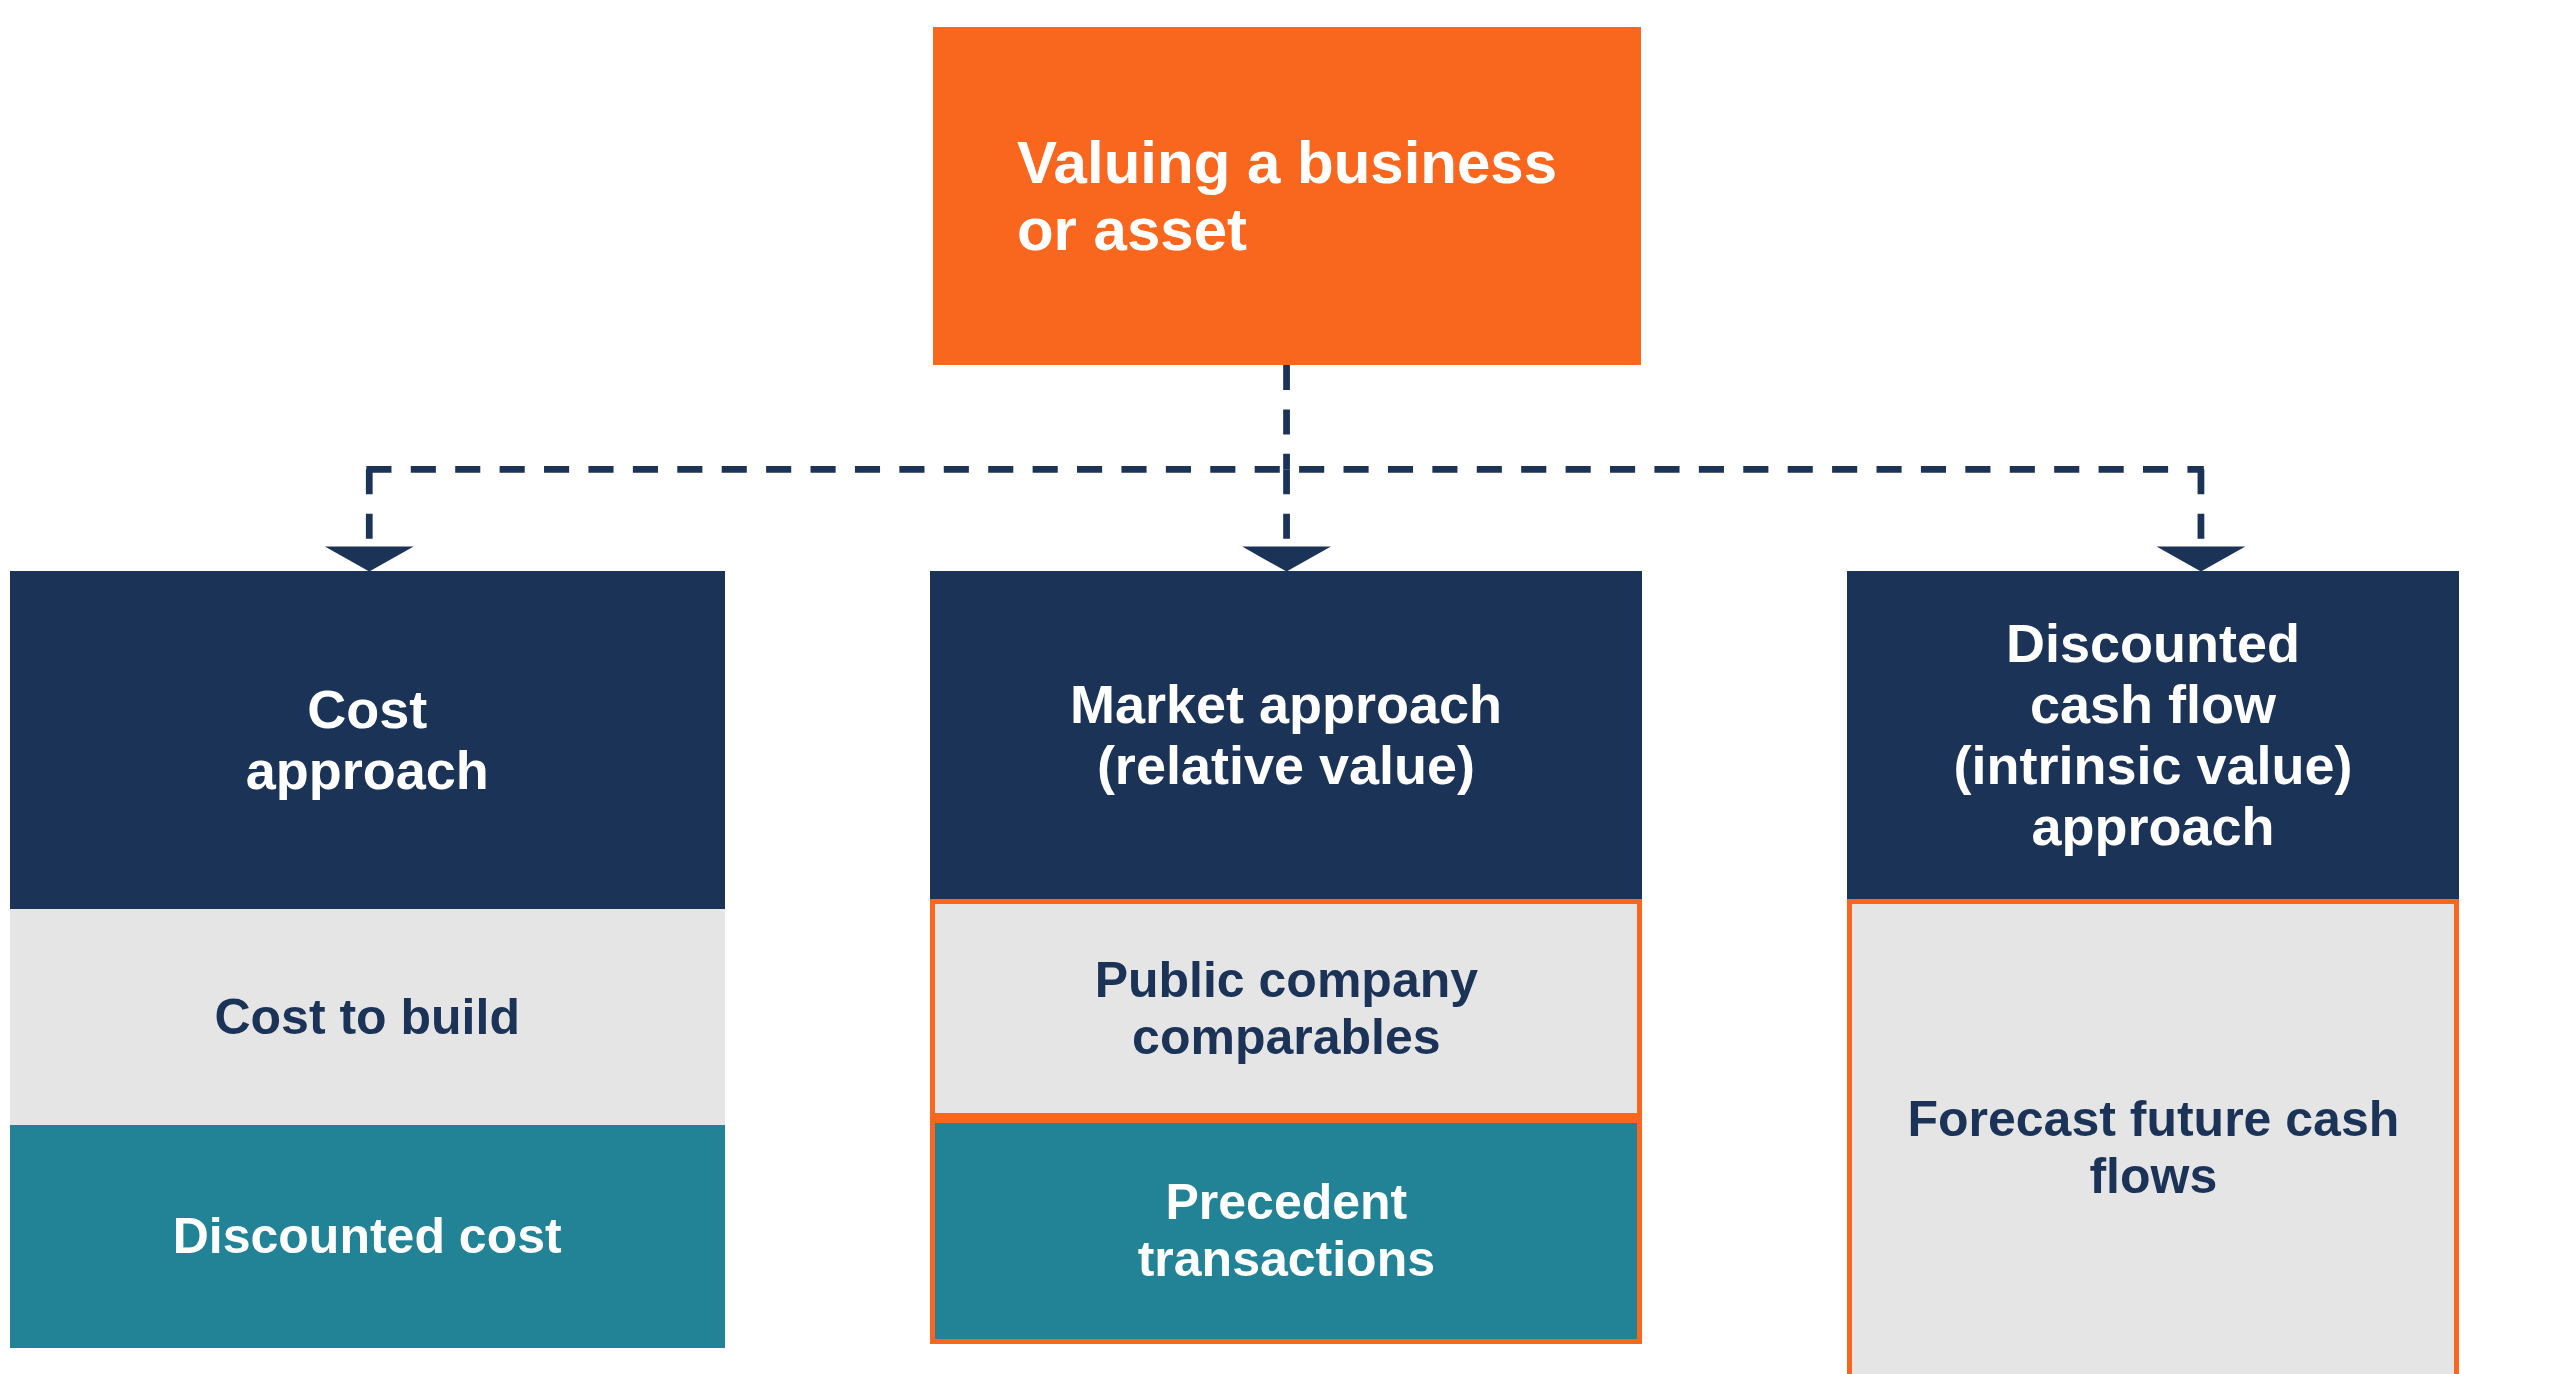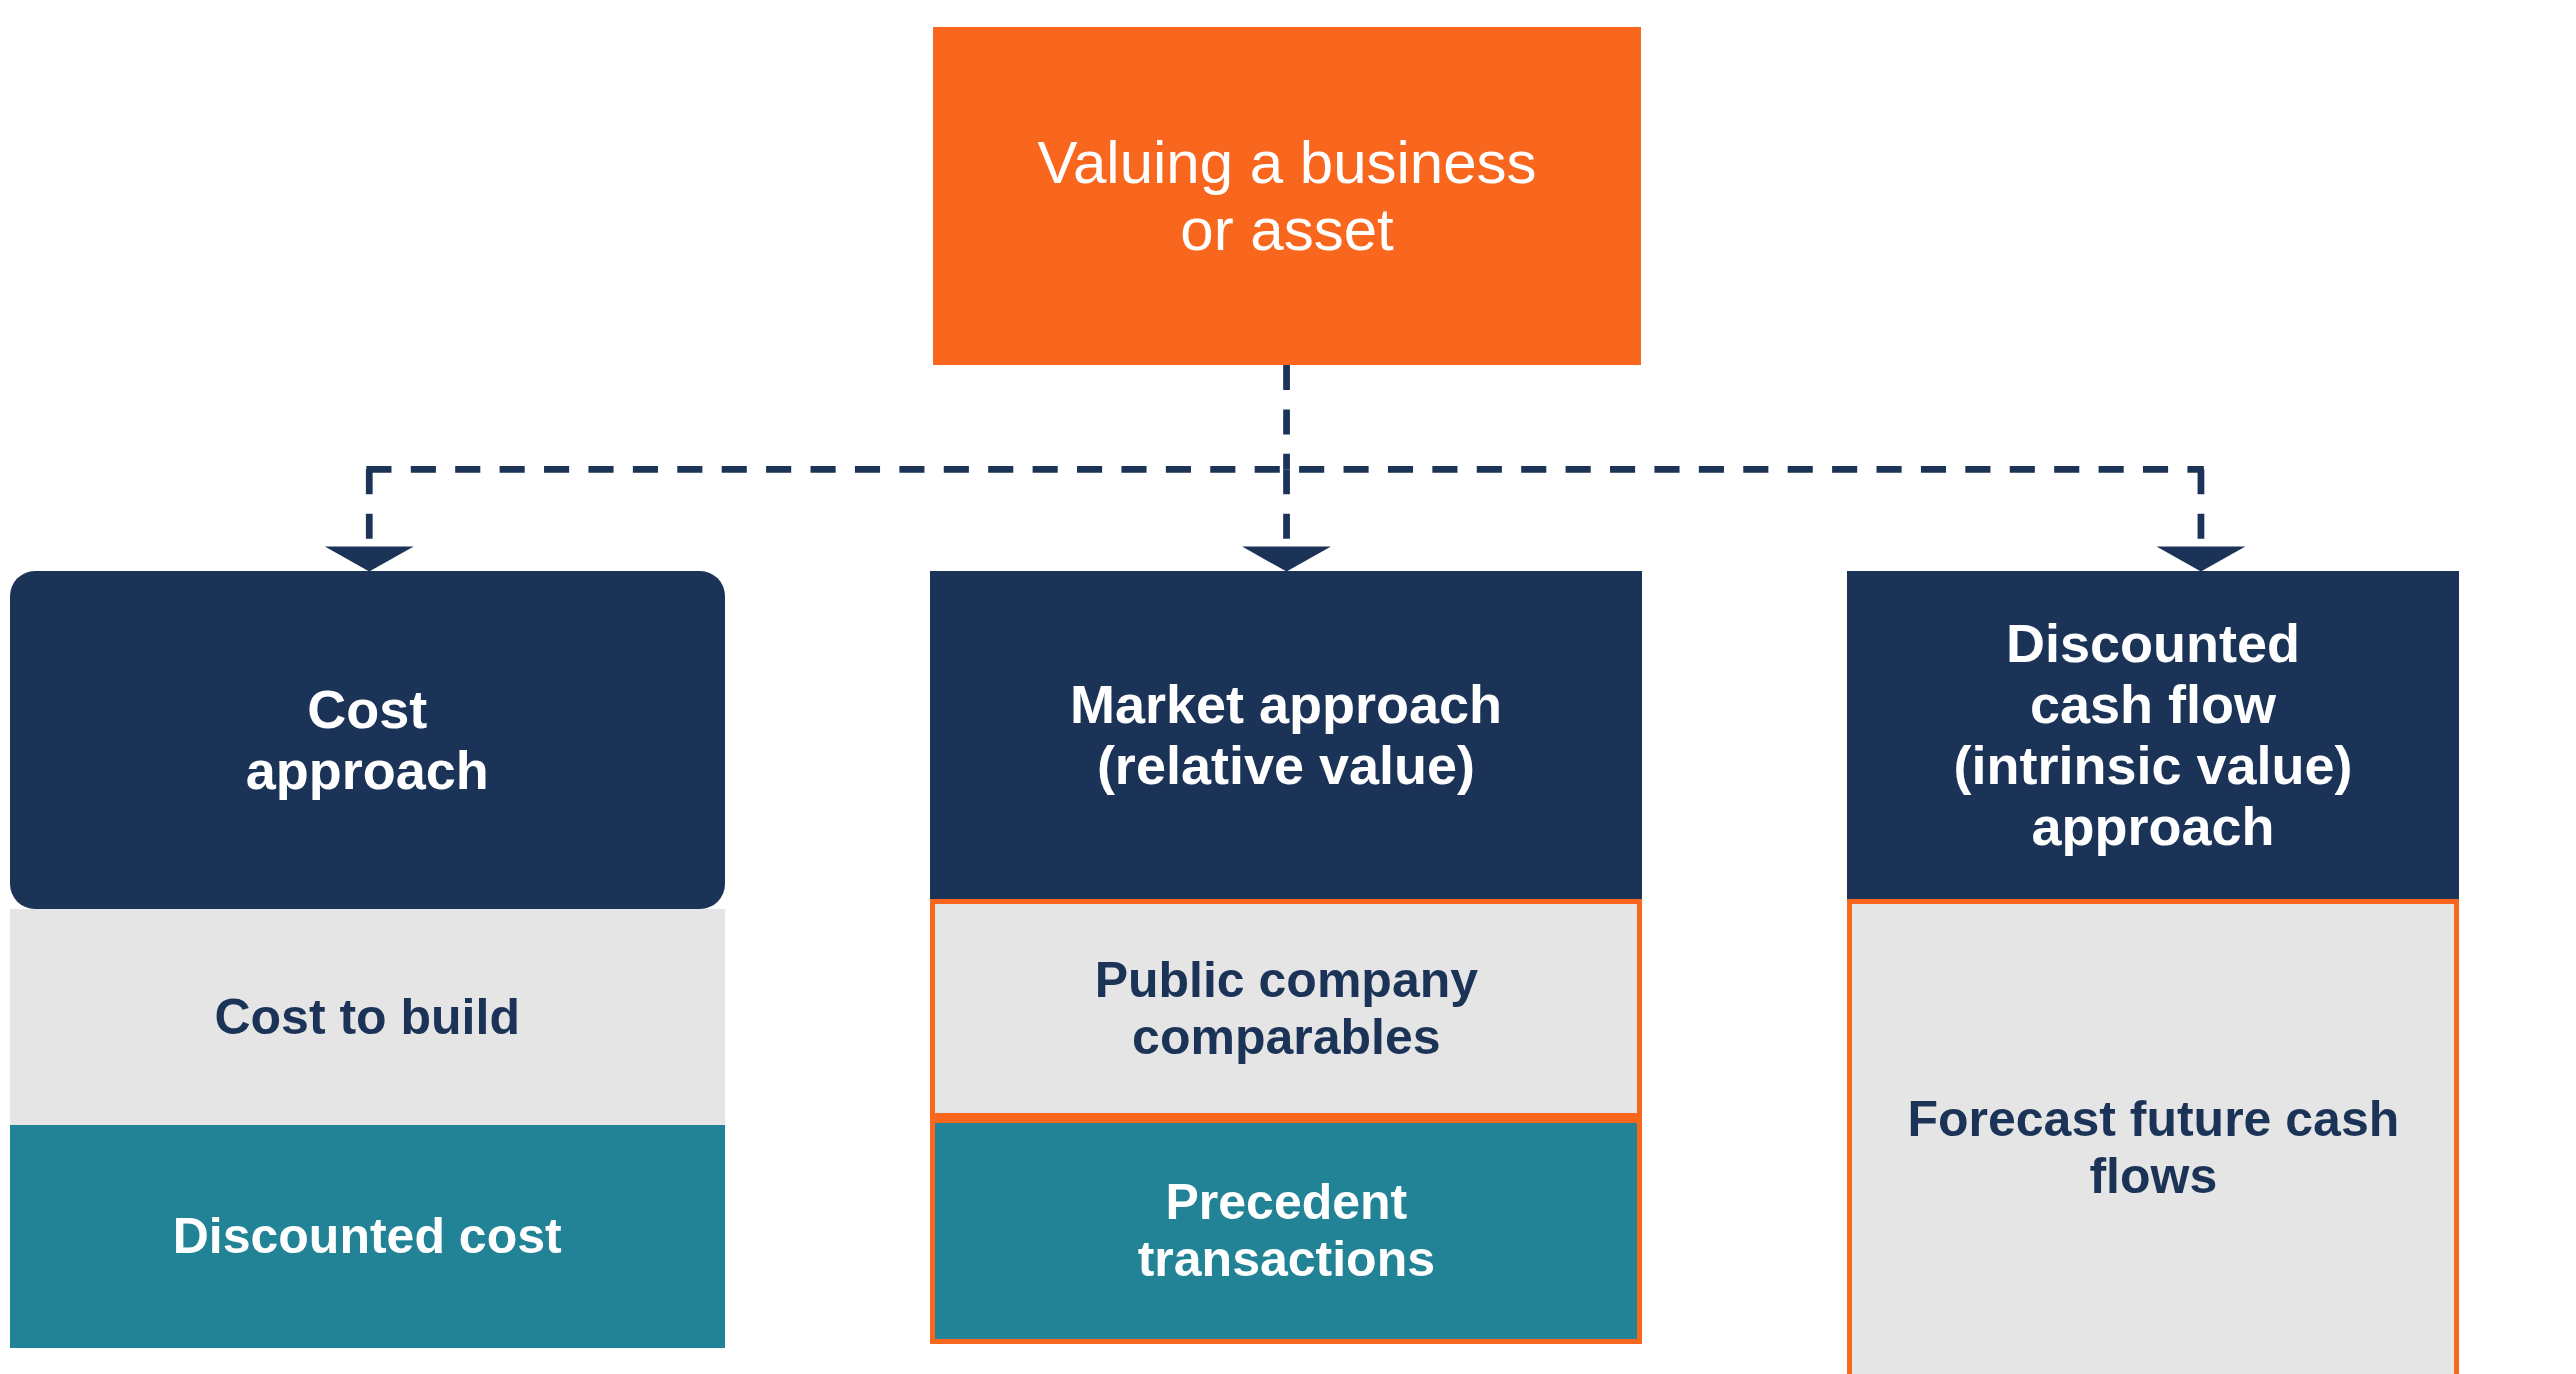--- a/index.html
+++ b/index.html
@@ -20,22 +20,22 @@
     background: #ffffff;
   }
 
   
   .box {
     position: absolute;
     box-sizing: border-box;
     display: flex;
     align-items: center;
     justify-content: center;
-    text-align: center;
-    font-weight: normal;
+    text-align: left;
+    font-weight: bold;
     line-height: 1.12;
     white-space: pre-line;
   }
 
   
   .root-node {
     left: 933px;
     top: 27px;
     width: 708px;
     height: 338px;
@@ -63,21 +63,21 @@
     justify-content: center;
     text-align: center;
     background: #1C3358;
     color: #ffffff;
     font-weight: bold;
     font-size: 54px;
     line-height: 1.13;
     white-space: pre-line;
     padding: 0 15px;
   }
-  .col-left  .node-header { height: 338px; border-radius: 25px; }
+  .col-left  .node-header { height: 338px; }
   .col-mid   .node-header { height: 328px; }
   .col-right .node-header { height: 328px; }
 
   
   .sub-item {
     position: relative;
     box-sizing: border-box;
     display: flex;
     align-items: center;
     justify-content: center;

